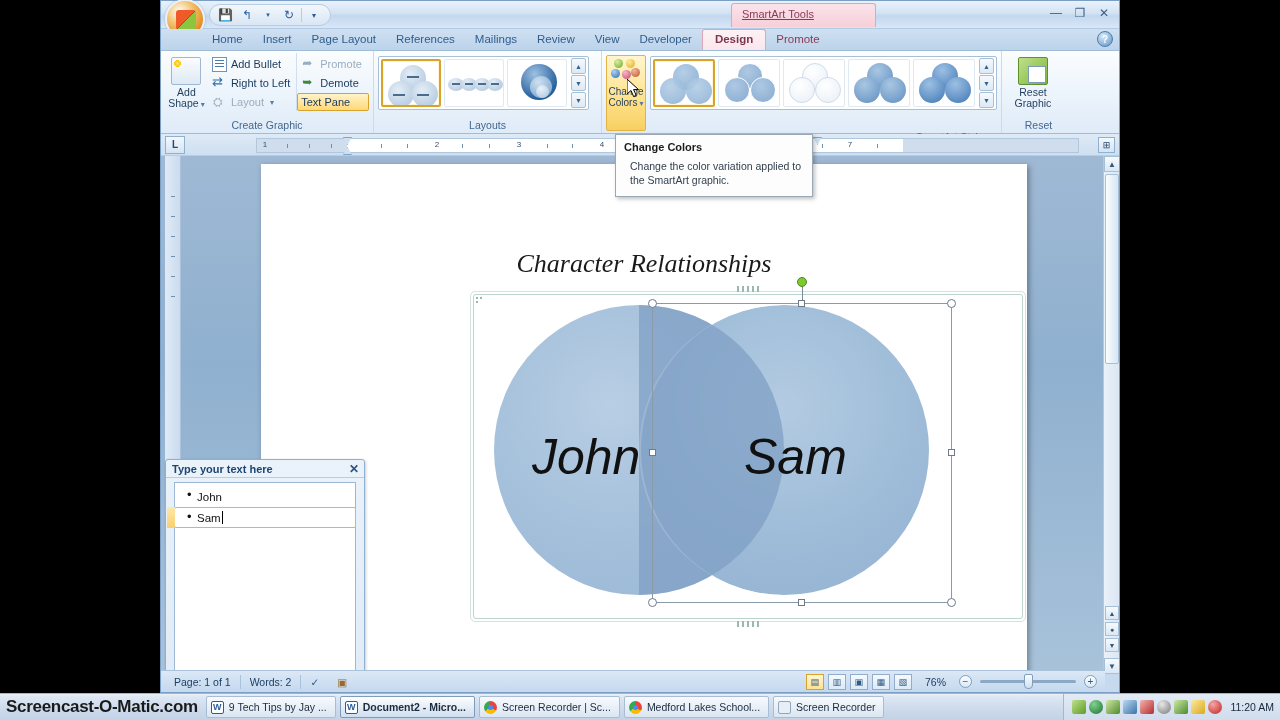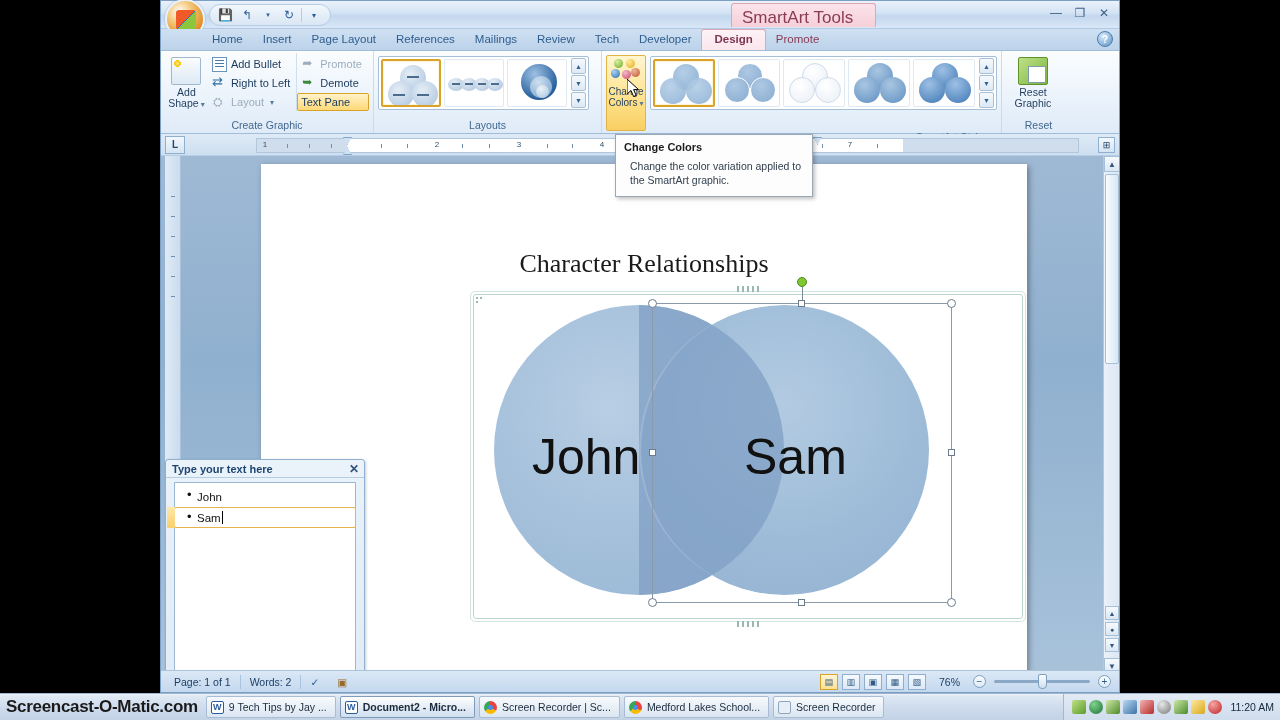--- a/index.html
+++ b/index.html
@@ -61,21 +61,21 @@
   }
   .win-ctl span {
     width: 22px; height: 17px; font-size: 12px; color: #3c5f84;
     display: flex; align-items: center; justify-content: center;
   }
   .ctx-tab-head {
     position: absolute; left: 570px; top: 2px; width: 145px; height: 24px;
     background: linear-gradient(to bottom,#fbe3ea,#f6cfd9);
     border: 1px solid #e0a6b8; border-bottom: none;
     border-radius: 3px 3px 0 0;
-    font-size: 17px; color: #8a3b55; text-align: left; padding: 4px 0 0 10px;
+    font-size: 11px; color: #8a3b55; text-align: left; padding: 4px 0 0 10px; text-decoration: underline;
   }
 
   
   .tabstrip {
     position: relative; height: 22px;
     background: linear-gradient(to bottom,#cfe0f2,#bcd3ea);
     border-bottom: 1px solid #9fbcd8;
     display: flex; align-items: flex-end; padding-left: 41px;
   }
   .tab {
@@ -246,21 +246,21 @@
     overflow: hidden;
   }
   .vruler {
     position: absolute; left: 4px; top: 0; width: 16px; bottom: 0;
     background: linear-gradient(to right,#dfeaf6,#cbdcee);
     border-right: 1px solid #aac3db;
   }
   .vruler .vmark { position: absolute; left: 6px; width: 4px; height: 1px; background: #6d8fb0; }
   .page {
     position: absolute; left: 100px; top: 8px; width: 766px; bottom: -20px;
-    background: #fff; box-shadow: 2px 2px 6px rgba(0,0,0,.35);
+    background: #fff; box-shadow: 2px 2px 6px rgba(0,0,0,.35); font-style: italic;
   }
   .doc-title {
     position: absolute; left: 0; right: 0; top: 85px; text-align: center;
     font-family: "Liberation Serif", serif; font-size: 26px; color: #1a1a1a;
   }
 
   
   .smartart {
     position: absolute; left: 212px; top: 130px; width: 550px; height: 325px;
     border: 1px solid #bcd6cf; background: #fff;
@@ -367,21 +367,21 @@
     position:absolute; left:1px; width:14px; top:18px; height:190px;
     background: linear-gradient(to right,#fbfdfe,#d6e5f3);
     border:1px solid #a6c0d8; border-radius:2px;
   }
   .objnav { position:absolute; left:1px; width:14px; height:14px;
     background: linear-gradient(to bottom,#f6fafd,#dbe7f4); border:1px solid #a6c0d8;
     font-size:7px; color:#34577c; display:flex;align-items:center;justify-content:center;}
 
   
   .statusbar {
-    position: absolute; left: 0; right: 0; bottom: 0; height: 22px;
+    position: absolute; left: 0; right: 14px; bottom: 0; height: 22px;
     background: linear-gradient(to bottom,#dbe8f6,#c4d8ee);
     border-top: 1px solid #a9c3db;
     display: flex; align-items: center; padding: 0 4px;
     font-size: 10.5px; color: #1c3f66; justify-content: space-between;
   }
   .sb-item { padding: 0 9px; white-space: nowrap; }
   .sb-sep { width:1px; height:14px; background:#a9c3db; }
   .sb-right { margin-left: auto; display: flex; align-items: center; gap: 4px; padding-right: 4px; }
   .viewbtn {
     width: 18px; height: 16px; border: 1px solid #90aecb;
@@ -465,21 +465,21 @@
     </div>
   </div>
 
   <div class="tabstrip">
     <div class="tab">Home</div>
     <div class="tab">Insert</div>
     <div class="tab">Page Layout</div>
     <div class="tab">References</div>
     <div class="tab">Mailings</div>
     <div class="tab">Review</div>
-    <div class="tab">Tech</div>
+    <div class="tab">View</div>
     <div class="tab">Developer</div>
     <div class="tab active">Design</div>
     <div class="tab ctx">Promote</div>
     <div class="help-btn">?</div>
   </div>
 
   <div class="ribbon">
 
     <div class="rgroup" style="width:212px">
       <div class="rgroup-body">

